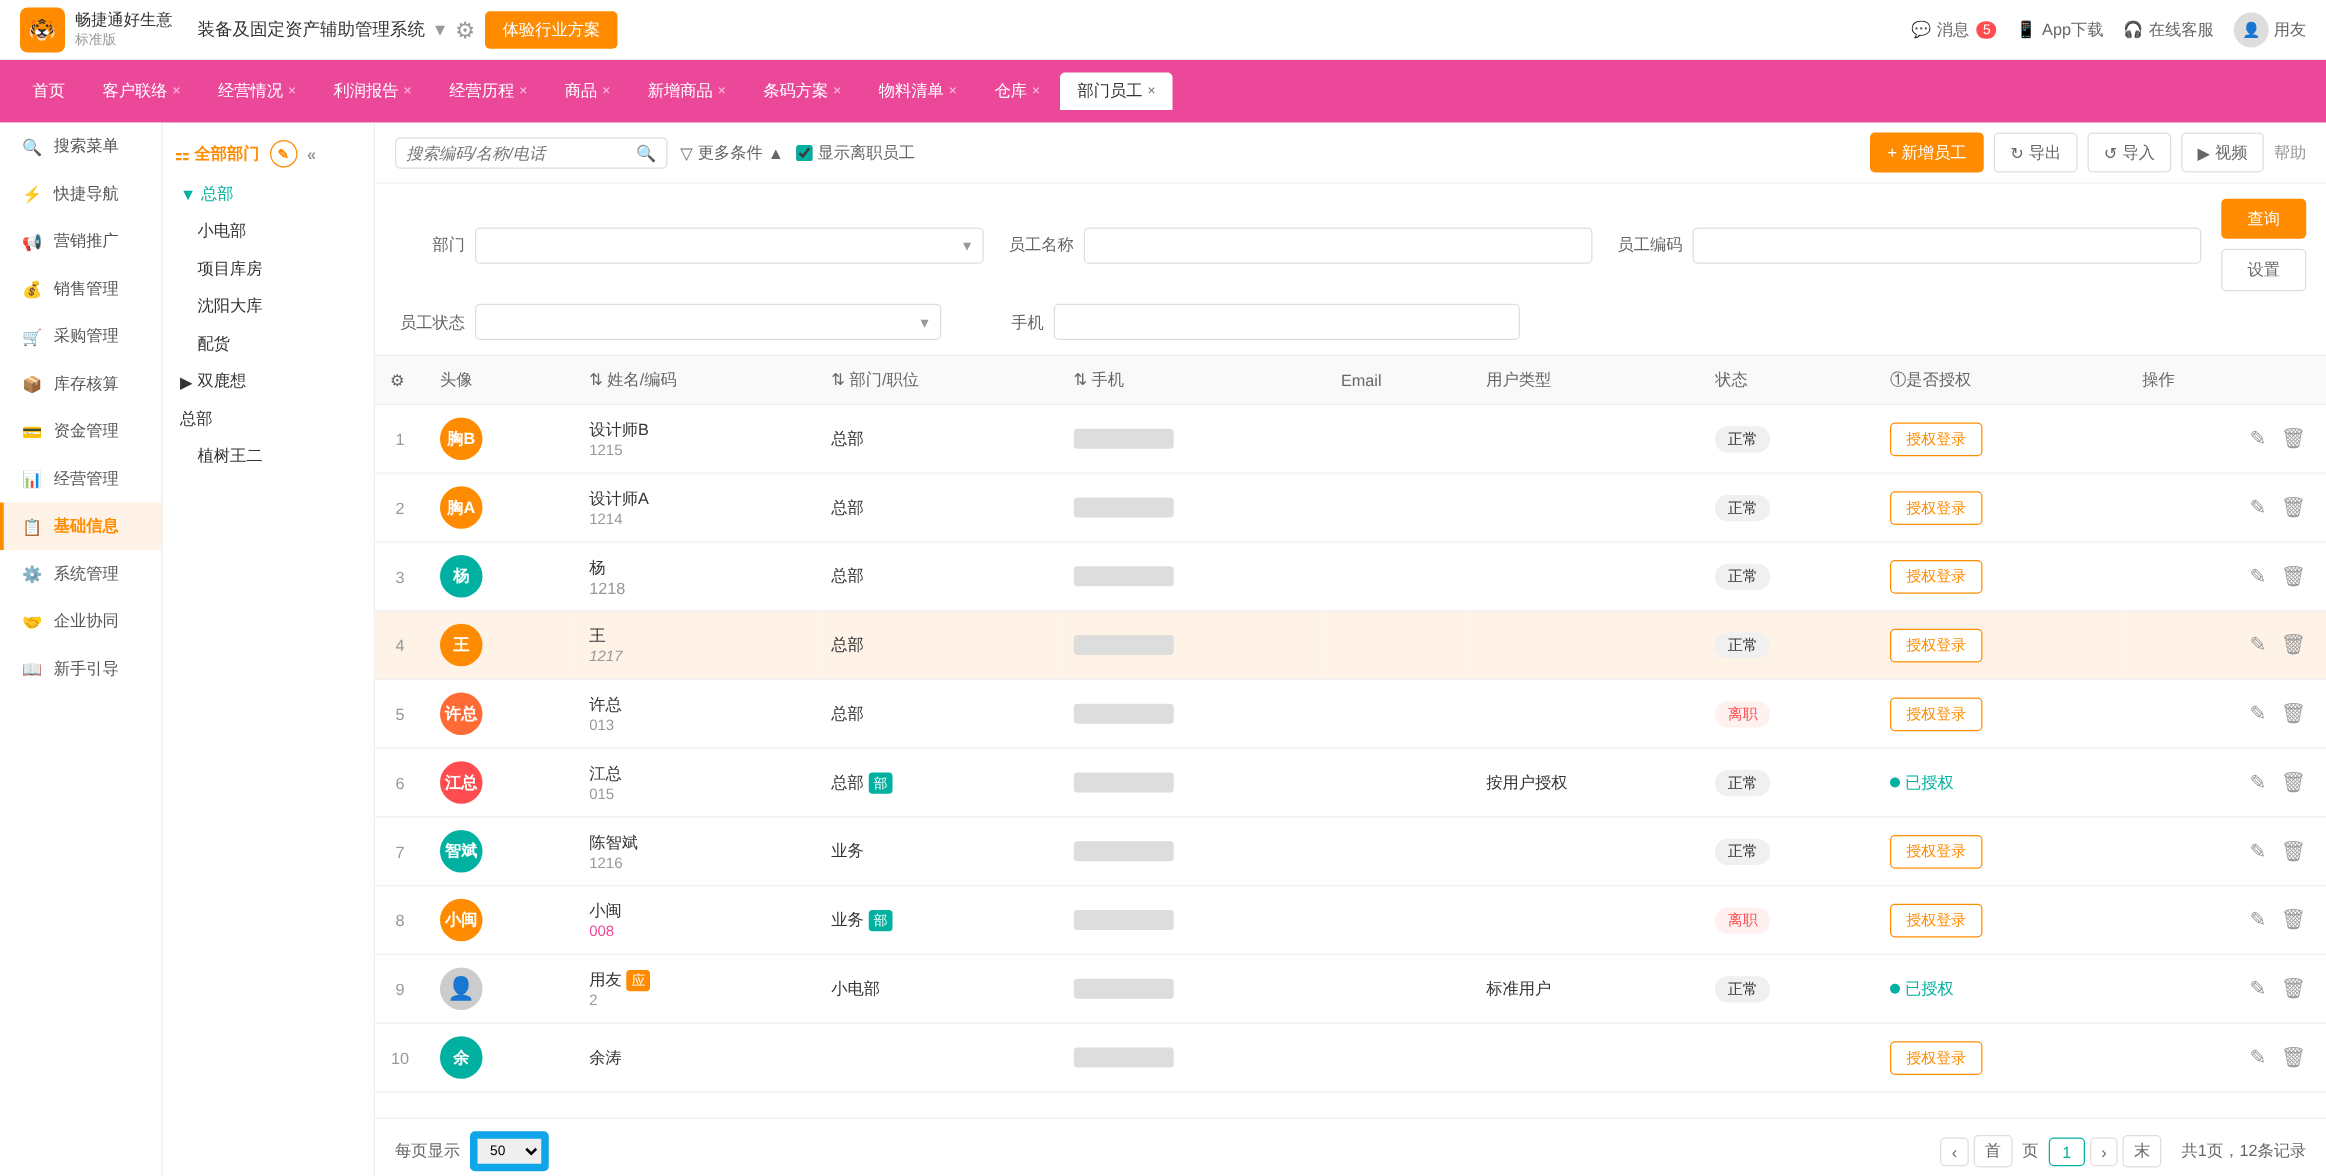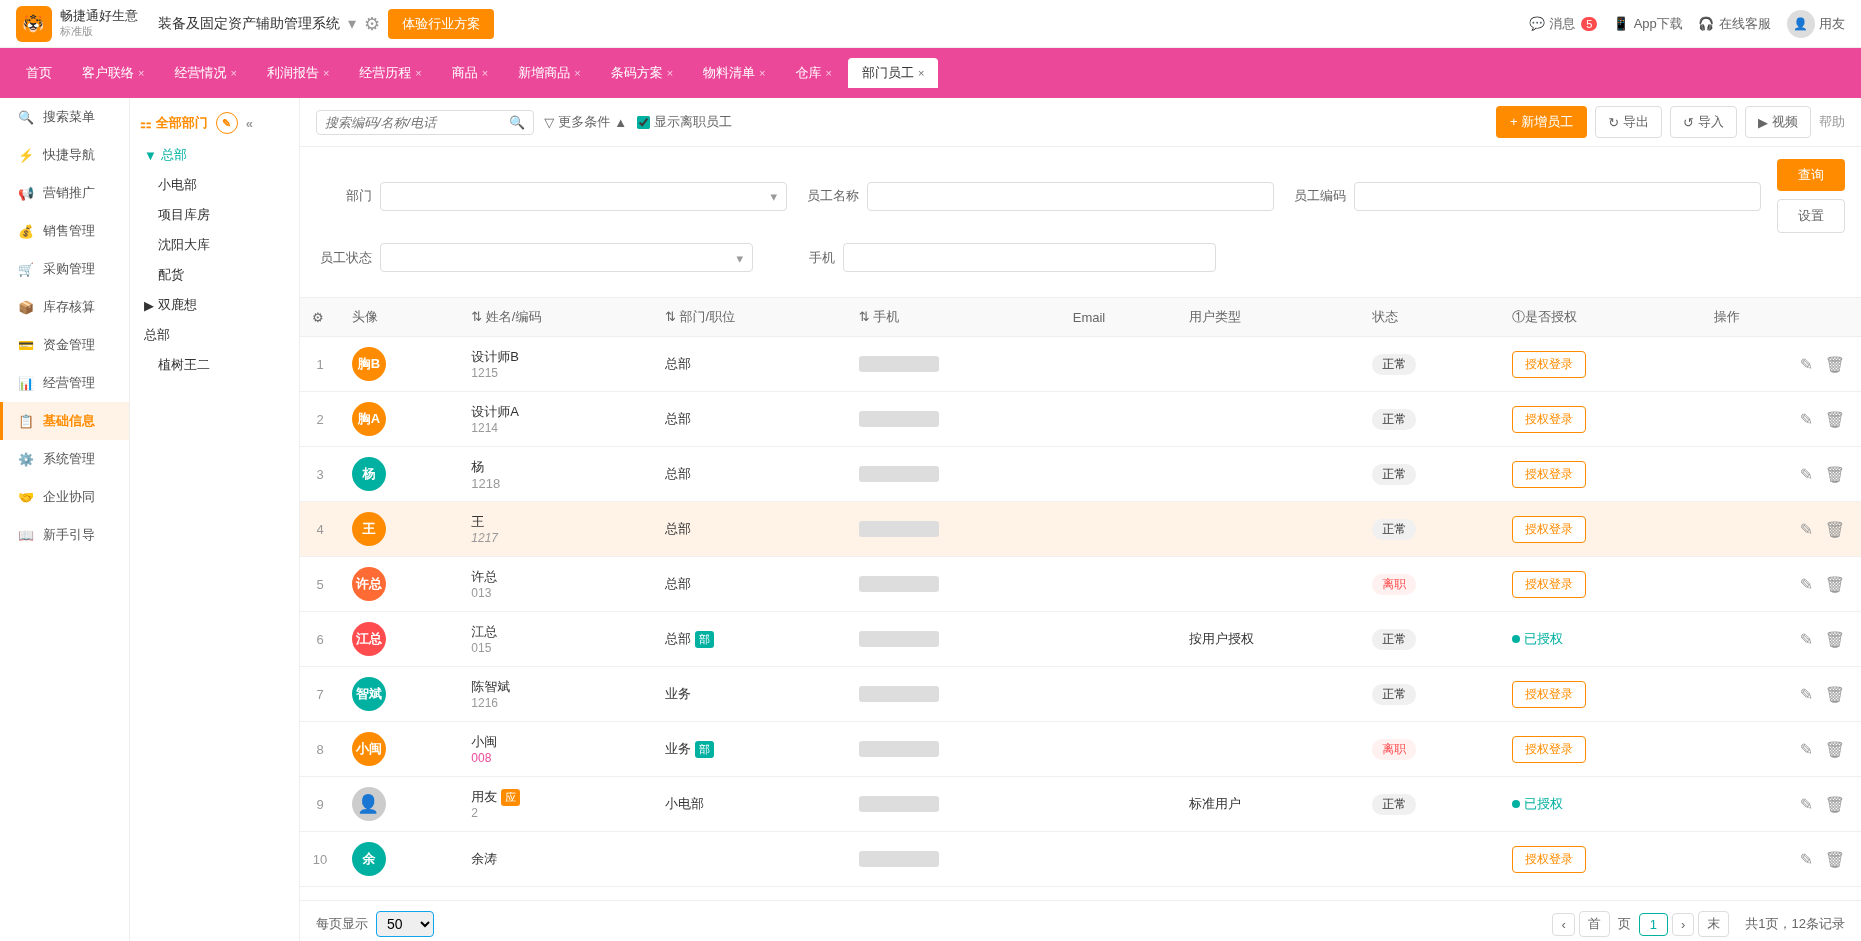--- a/index.html
+++ b/index.html
@@ -81,21 +81,21 @@
     .filter-btn { display: flex; align-items: center; gap: 4px; color: #666; cursor: pointer; font-size: 13px; }
     .show-resigned { display: flex; align-items: center; gap: 4px; color: #666; font-size: 13px; }
     .show-resigned input { accent-color: #00b0a0; }
     .action-btn-group { margin-left: auto; display: flex; align-items: center; gap: 8px; justify-content: flex-end; }
     .btn-add { background: #ff8c00; color: #fff; border: none; border-radius: 4px; padding: 7px 14px; cursor: pointer; font-size: 13px; display: flex; align-items: center; gap: 4px; }
     .btn-outline { border: 1px solid #ddd; background: #fff; color: #666; border-radius: 4px; padding: 6px 12px; cursor: pointer; font-size: 13px; display: flex; align-items: center; gap: 4px; }
 
     
     .filter-panel { background: #fff; padding: 12px 16px; border-bottom: 1px solid #eee; }
     .filter-row { display: flex; align-items: center; gap: 16px; margin-bottom: 10px; flex-wrap: wrap; }
-    .filter-row:last-child { margin-bottom: 13px; gap: 26px; }
+    .filter-row:last-child { margin-bottom: 0; gap: 26px; }
     .filter-field { display: flex; align-items: center; gap: 8px; flex: 1; min-width: 280px; }
     .filter-label { color: #666; font-size: 13px; white-space: nowrap; min-width: 56px; text-align: right; }
     .filter-input { flex: 1; border: 1px solid #ddd; border-radius: 4px; padding: 6px 10px; font-size: 13px; outline: none; }
     .filter-actions { display: flex; gap: 8px; margin-left: auto; flex-direction: column; }
     .btn-query { background: #ff8c00; color: #fff; border: none; border-radius: 4px; padding: 7px 20px; cursor: pointer; font-size: 13px; }
     .btn-set { background: #fff; color: #666; border: 1px solid #ddd; border-radius: 4px; padding: 7px 20px; cursor: pointer; font-size: 13px; }
 
     
     .table-container { flex: 1; overflow: auto; }
     table { width: 100%; border-collapse: collapse; font-size: 13px; }
@@ -110,21 +110,21 @@
     .authorized { display: flex; align-items: center; gap: 4px; color: #00b0a0; font-size: 13px; }
     .authorized-dot { width: 8px; height: 8px; background: #00b0a0; border-radius: 50%; }
     .op-btn { color: #999; cursor: pointer; font-size: 16px; padding: 0 4px; }
     .blurred { background: #ddd; border-radius: 3px; color: transparent; user-select: none; min-width: 80px; height: 16px; display: inline-block; }
     .dept-badge { display: inline-block; background: #00b0a0; color: #fff; font-size: 11px; padding: 1px 4px; border-radius: 3px; margin-left: 4px; }
     .orange-badge { background: #ff8c00; }
 
     
     .pagination { padding: 10px 16px; border-top: 1px solid #eee; display: flex; align-items: center; gap: 8px; font-size: 13px; color: #666; background: #fff; }
     .page-size-label { color: #666; }
-    .page-size-select { border: 1px solid #0ea5e9; border-radius: 4px; padding: 3px 6px; font-size: 14px; }
+    .page-size-select { border: 6px solid #0ea5e9; border-radius: 4px; padding: 3px 6px; font-size: 11px; }
     .page-nav { display: flex; align-items: center; gap: 4px; margin-left: auto; }
     .page-btn { border: 1px solid #ddd; background: #fff; border-radius: 4px; padding: 3px 8px; cursor: pointer; color: #666; font-size: 13px; }
     .page-current { border: 1px solid #00b0a0; background: #fff; border-radius: 4px; padding: 3px 10px; color: #00b0a0; }
     .page-info { color: #666; }
 
     .th-sortable { cursor: pointer; }
 
     .filter-select-wrapper { flex: 1; position: relative; }
     .filter-select-wrapper select { width: 100%; border: 1px solid #ddd; border-radius: 4px; padding: 6px 10px; font-size: 13px; outline: none; background: #fff; appearance: none; cursor: pointer; }
     .filter-select-wrapper::after { content: "▾"; position: absolute; right: 10px; top: 50%; transform: translateY(-50%); pointer-events: none; color: #999; }

